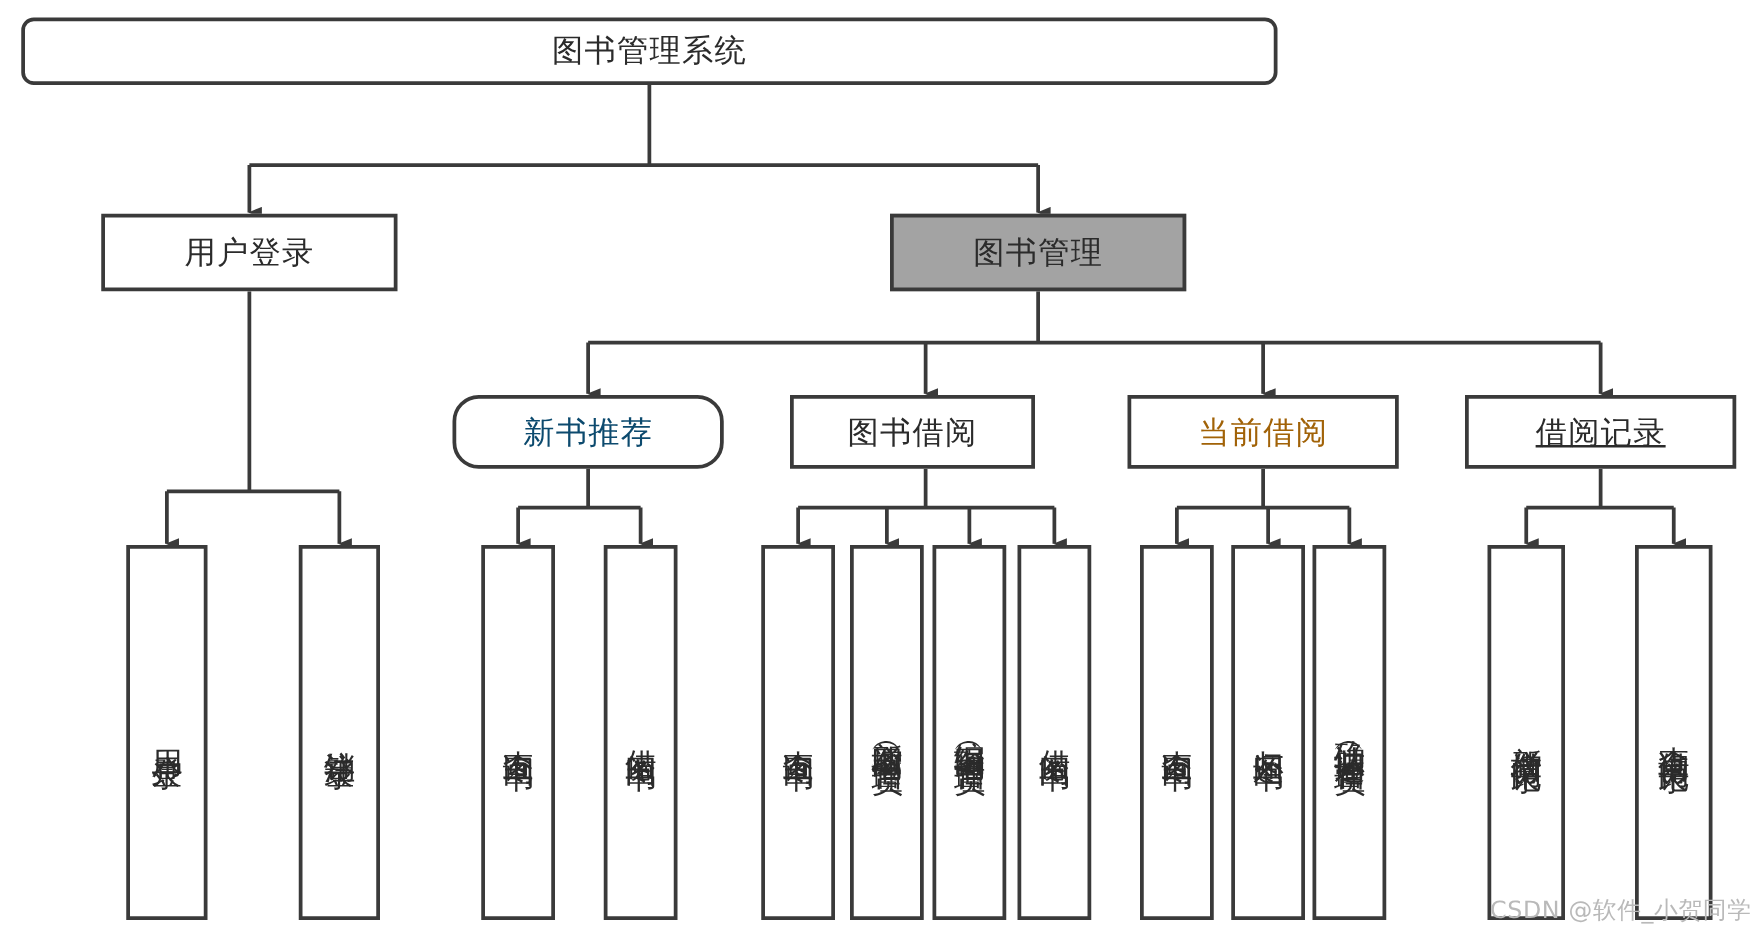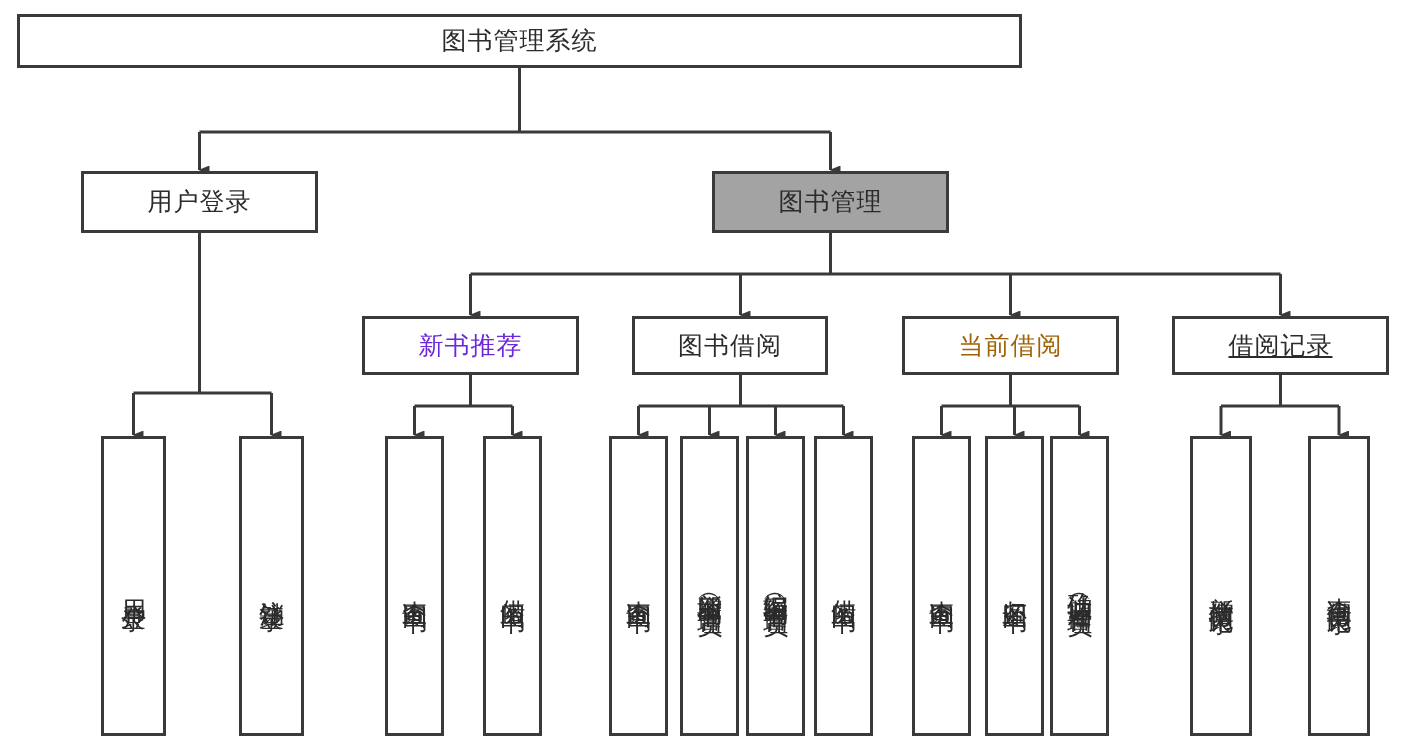--- a/index.html
+++ b/index.html
@@ -110,30 +110,30 @@
         <line x1="1014.5" y1="406" x2="1014.5" y2="435" stroke="#3a3a3a" stroke-width="3" marker-end="url(#arrowhead)"></line>
         <line x1="1079.5" y1="406" x2="1079.5" y2="435" stroke="#3a3a3a" stroke-width="3" marker-end="url(#arrowhead)"></line>
         <line x1="1280.5" y1="375" x2="1280.5" y2="406" stroke="#3a3a3a" stroke-width="3"></line>
         <line x1="1221" y1="406" x2="1339" y2="406" stroke="#3a3a3a" stroke-width="3"></line>
         <line x1="1221" y1="406" x2="1221" y2="435" stroke="#3a3a3a" stroke-width="3" marker-end="url(#arrowhead)"></line>
         <line x1="1339" y1="406" x2="1339" y2="435" stroke="#3a3a3a" stroke-width="3" marker-end="url(#arrowhead)"></line>
       </g>
   </svg>
 
   <div id="node-layer">
-      <div class="node horiz" style="left: 17px; top: 14px; width: 1005px; height: 54px; border-color: rgb(58, 58, 58); background: rgb(255, 255, 255); color: rgb(43, 43, 43);">
+      <div class="node horiz" style="left: 17px; top: 14px; width: 1005px; height: 54px; border-color: rgb(58, 58, 58); background: rgb(255, 255, 255); color: rgb(43, 43, 43); border-radius: 10px;">
         <span class="hlabel">图书管理系统</span>
       </div>
       <div class="node horiz" style="left: 81px; top: 171px; width: 237px; height: 62px; border-color: rgb(58, 58, 58); background: rgb(255, 255, 255); color: rgb(43, 43, 43);">
         <span class="hlabel">用户登录</span>
       </div>
       <div class="node horiz" style="left: 712px; top: 171px; width: 237px; height: 62px; border-color: rgb(58, 58, 58); background: #a3a3a3; color: rgb(43, 43, 43);">
         <span class="hlabel">图书管理</span>
       </div>
-      <div class="node horiz" style="left: 362px; top: 316px; width: 217px; height: 59px; border-color: rgb(58, 58, 58); background: rgb(255, 255, 255); color: #6d28d9;">
+      <div class="node horiz" style="left: 362px; top: 316px; width: 217px; height: 59px; border-color: rgb(58, 58, 58); background: rgb(255, 255, 255); color: #0c4a6e; border-radius: 21px;">
         <span class="hlabel">新书推荐</span>
       </div>
       <div class="node horiz" style="left: 632px; top: 316px; width: 196px; height: 59px; border-color: rgb(58, 58, 58); background: rgb(255, 255, 255); color: rgb(43, 43, 43);">
         <span class="hlabel">图书借阅</span>
       </div>
       <div class="node horiz" style="left: 902px; top: 316px; width: 217px; height: 59px; border-color: rgb(58, 58, 58); background: rgb(255, 255, 255); color: #a16207;">
         <span class="hlabel">当前借阅</span>
       </div>
       <div class="node horiz" style="left: 1172px; top: 316px; width: 217px; height: 59px; border-color: rgb(58, 58, 58); background: rgb(255, 255, 255); color: rgb(43, 43, 43); text-decoration: underline;">
         <span class="hlabel">借阅记录</span>
@@ -172,13 +172,14 @@
         <span class="vlabel">确认归还（管理员）</span>
       </div>
       <div class="node vert" style="left: 1190px; top: 436px; width: 62px; height: 300px; border-color: rgb(58, 58, 58); background: rgb(255, 255, 255); color: rgb(43, 43, 43);">
         <span class="vlabel">新增借阅记录</span>
       </div>
       <div class="node vert" style="left: 1308px; top: 436px; width: 62px; height: 300px; border-color: rgb(58, 58, 58); background: rgb(255, 255, 255); color: rgb(43, 43, 43);">
         <span class="vlabel">查询借阅记录</span>
       </div>
     </div>
 
+  <div class="watermark" style="left: 1192px; top: 715px; color: rgb(185, 185, 185);">CSDN @软件_小贺同学</div>
 </div>
 
 </body></html>

